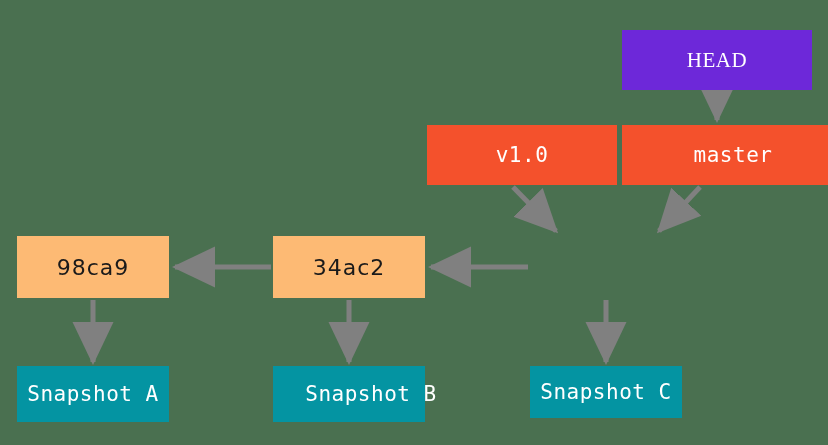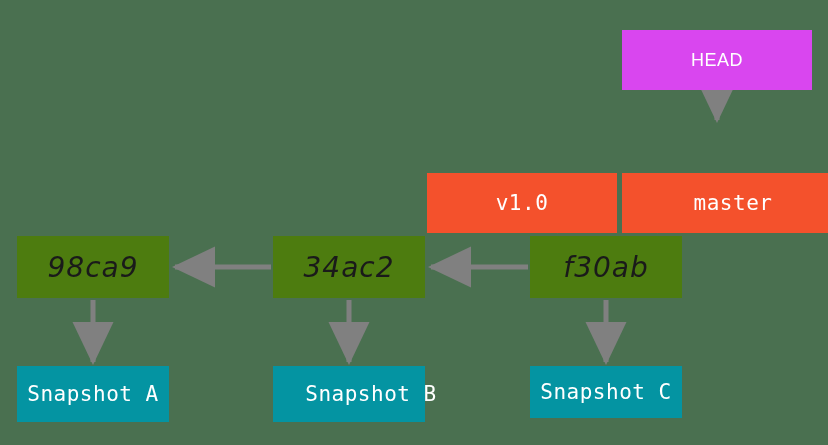--- a/index.html
+++ b/index.html
@@ -30,39 +30,37 @@
     position: absolute;
     display: flex;
     align-items: center;
     justify-content: center;
     box-sizing: border-box;
     text-align: center;
     white-space: pre;
     letter-spacing: 0.5px;
   }
   .node-head {
-    background: #d946ef;
+    background: #6d28d9;
     color: #ffffff;
-    font-family: Liberation Sans, sans-serif;
-    font-size: 18px;
+    font-family: Liberation Serif, serif;
+    font-size: 21px;
   }
   .node-ref {
     background: #f4512c;
     color: #ffffff;
     font-family: "DejaVu Sans Mono", monospace;
     font-size: 21px;
-    margin-top: 48px;
   }
   .node-commit {
-    background: #4d7c0f;
+    background: #fdba74;
     color: #1a1a1a;
     font-family: "DejaVu Sans", sans-serif;
-    font-size: 28px;
+    font-size: 22px;
     letter-spacing: 1px;
-    font-style: italic;
   }
   .node-snapshot {
     background: #0494a2;
     color: #ffffff;
     font-family: "DejaVu Sans Mono", monospace;
     font-size: 21px;
     text-align: right;
   }
 </style>
 </head>
@@ -97,21 +95,20 @@
   <div class="node node-head" id="n-head" style="left: 622px; top: 30px; width: 190px; height: 60px;">HEAD</div>
 
   <div class="node node-ref" id="n-tag_v1" style="left: 427px; top: 125px; width: 190px; height: 60px;">v1.0</div>
 
   <div class="node node-ref" id="n-branch_master" style="left: 622px; top: 125px; width: 222px; height: 60px;">master</div>
 
   <div class="node node-commit" id="n-commit_98ca9" style="left: 17px; top: 236px; width: 152px; height: 62px;">98ca9</div>
 
   <div class="node node-commit" id="n-commit_34ac2" style="left: 273px; top: 236px; width: 152px; height: 62px;">34ac2</div>
 
-  <div class="node node-commit" id="n-commit_f30ab" style="left: 530px; top: 236px; width: 152px; height: 62px;">f30ab</div>
 
   <div class="node node-snapshot" id="n-snapshot_a" style="left: 17px; top: 366px; width: 152px; height: 56px;">Snapshot A</div>
 
   <div class="node node-snapshot" id="n-snapshot_b" style="left: 273px; top: 366px; width: 152px; height: 56px; padding-left: 44px;">Snapshot B</div>
 
   <div class="node node-snapshot" id="n-snapshot_c" style="left: 530px; top: 366px; width: 152px; height: 52px;">Snapshot C</div>
 
 </div>
 
 </body></html>

